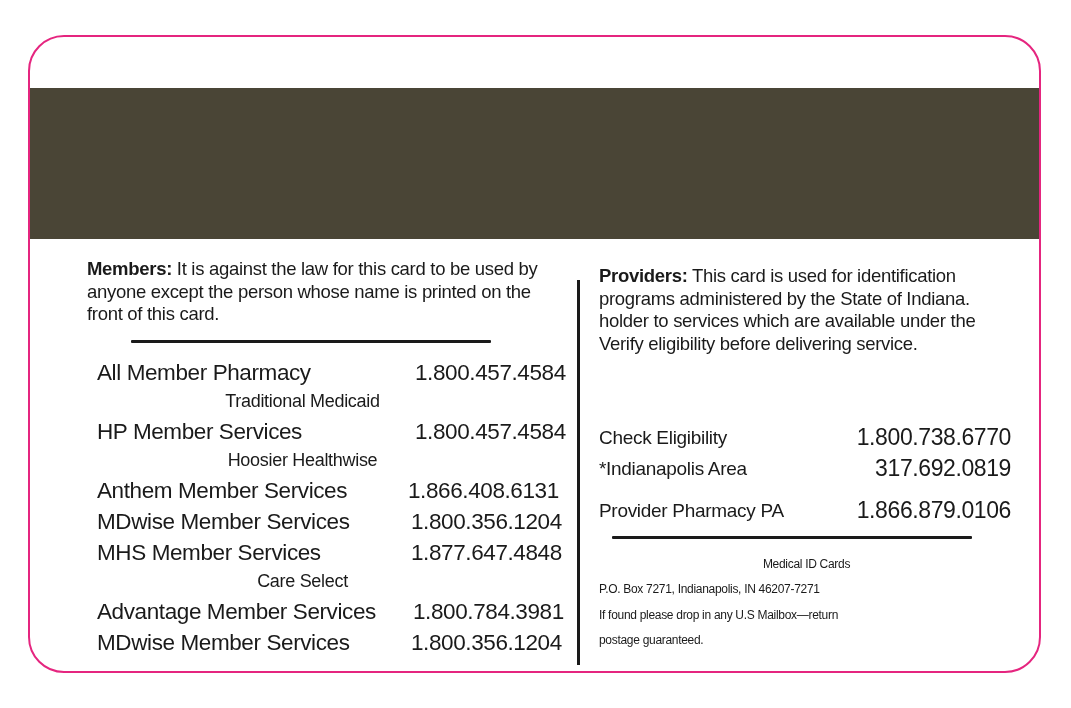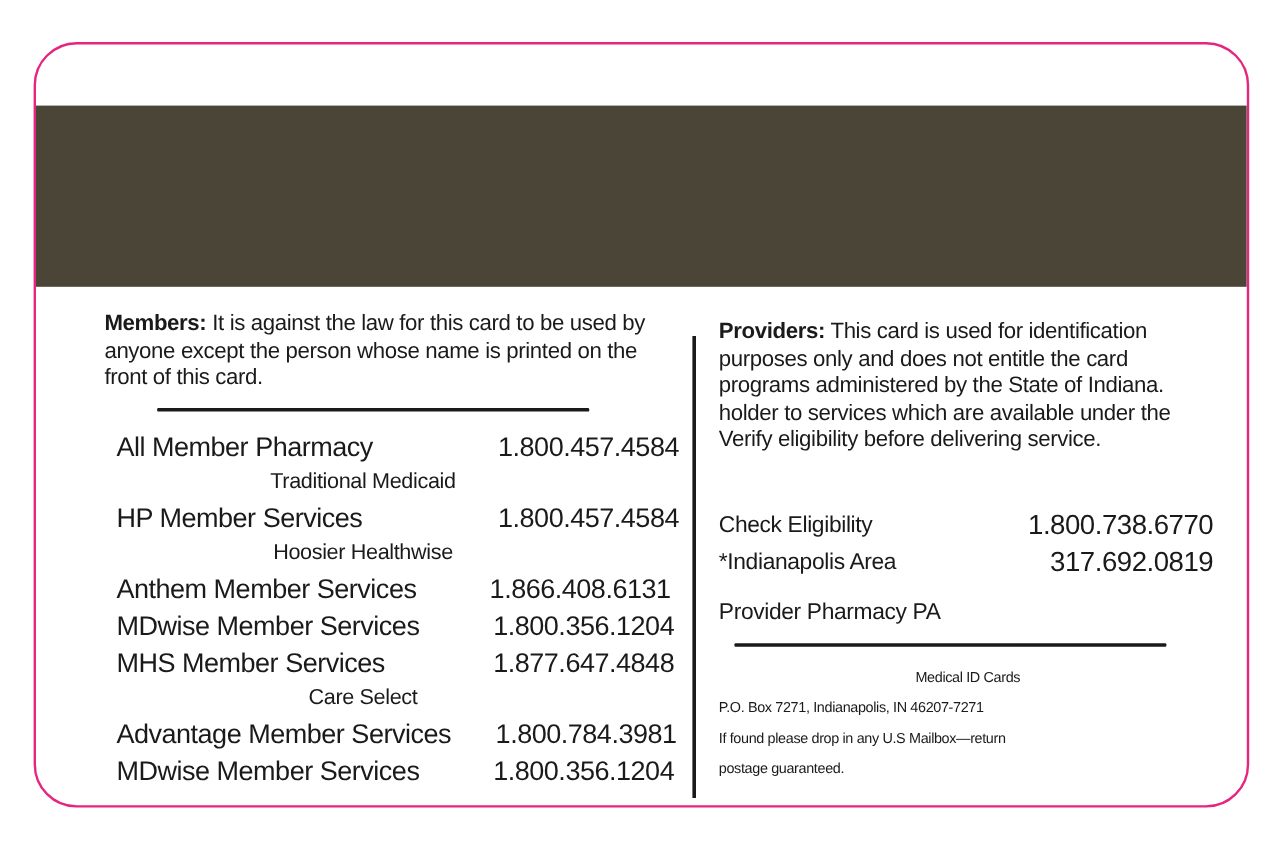--- a/index.html
+++ b/index.html
@@ -63,36 +63,36 @@
 </div>
 <div class="row" style="left:65px; top:630px;">
   <span>MDwise Member Services</span>
   <span class="num" style="left:314px; top:0;">1.800.356.1204</span>
 </div>
 
 <div class="vdiv" style="left:577px; top:280px; height:385px;"></div>
 
 <div class="abs para" style="left:599px; top:265px;">
   <div><b>Providers:</b><span> This card is used for identification</span></div>
-  <div>purposes only and does not entitle the card</div>
   <div>programs administered by the State of Indiana.</div>
   <div>holder to services which are available under the</div>
   <div>Verify eligibility before delivering service.</div>
 </div>
 
 <div class="prow" style="left:599px; top:427px; width:412px;">
   <span>Check Eligibility</span>
   <span class="pnum" style="right:0; top:-3px;">1.800.738.6770</span>
 </div>
 <div class="prow" style="left:599px; top:458px; width:412px;">
   <span>*Indianapolis Area</span>
   <span class="pnum" style="right:0; top:-3px;">317.692.0819</span>
 </div>
 <div class="prow" style="left:599px; top:500px; width:412px;">
   <span>Provider Pharmacy PA</span>
+  <span class="pnum" style="right:0; top:-3px;">1.866.879.0106</span>
 </div>
 
 <div class="rule" style="left:612px; top:536px; width:360px;"></div>
 
 <div class="addr" style="left:599px; top:553px; width:415px; text-align:center;">Medical ID Cards</div>
 <div class="addr" style="left:599px; top:578px; width:415px; text-align:left;">P.O. Box 7271, Indianapolis, IN 46207-7271</div>
 <div class="addr" style="left:599px; top:604px;">If found please drop in any U.S Mailbox—return</div>
 <div class="addr" style="left:599px; top:629px;">postage guaranteed.</div>
 
 </body></html>

